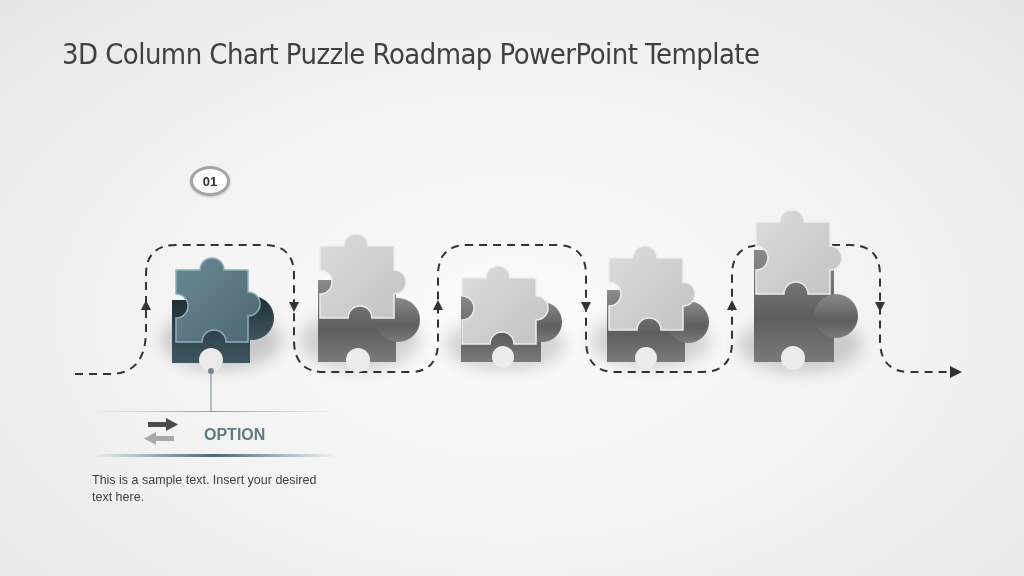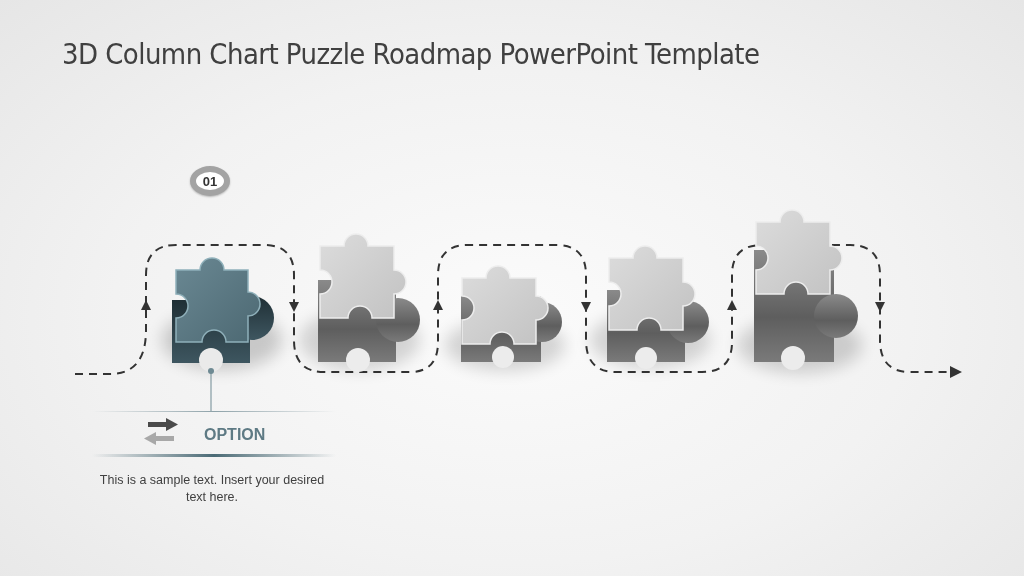--- a/index.html
+++ b/index.html
@@ -10,30 +10,30 @@
     }
     .title {
       position: absolute; left: 62px; top: 38px;
       font-family: "DejaVu Sans", sans-serif; font-size: 28px; color: #404040;
       letter-spacing: -0.6px; font-weight: normal; margin: 0;
       transform: scaleX(0.93); transform-origin: left top;
     }
     svg.stage { position: absolute; left: 0; top: 0; }
     .badge {
       position: absolute; left: 190px; top: 166px; width: 40px; height: 30px;
-      border-radius: 50%; border: 6px solid #a3a3a3; background: #fff; box-sizing: border-box;
+      border-radius: 50%; border: 3px solid #a3a3a3; background: #fff; box-sizing: border-box;
       display: flex; align-items: center; justify-content: center;
       font-weight: bold; font-size: 13px; color: #333;
       box-shadow: 0 1px 2px rgba(0,0,0,0.25);
     }
     .opt-label {
       position: absolute; left: 204px; top: 426px; font-weight: bold; font-size: 16px; color: #5e7a84;
     }
     .desc {
-      position: absolute; left: 92px; top: 472px; width: 240px; text-align: center;
+      position: absolute; left: 92px; top: 472px; width: 240px; text-align: left;
       font-size: 12.5px; color: #404040; line-height: 17px;
     }
     .rule-top {
       position: absolute; left: 92px; top: 411px; width: 244px; height: 1px;
       background: linear-gradient(90deg, rgba(120,140,150,0) 0%, #8ea2a9 50%, rgba(120,140,150,0) 100%);
     }
     .rule-bottom {
       position: absolute; left: 92px; top: 454px; width: 244px; height: 3px;
       background: linear-gradient(90deg, rgba(60,90,100,0) 0%, #4a6a75 50%, rgba(60,90,100,0) 100%);
     }

